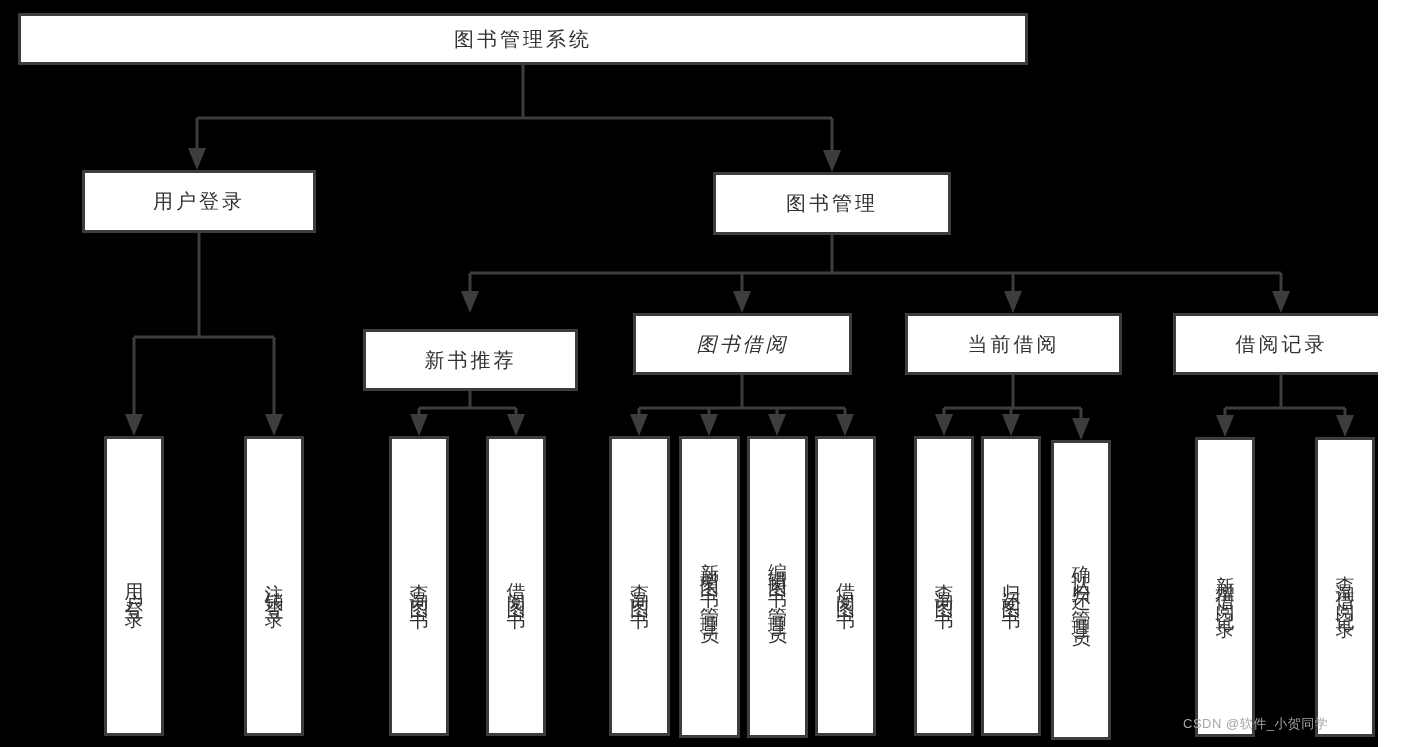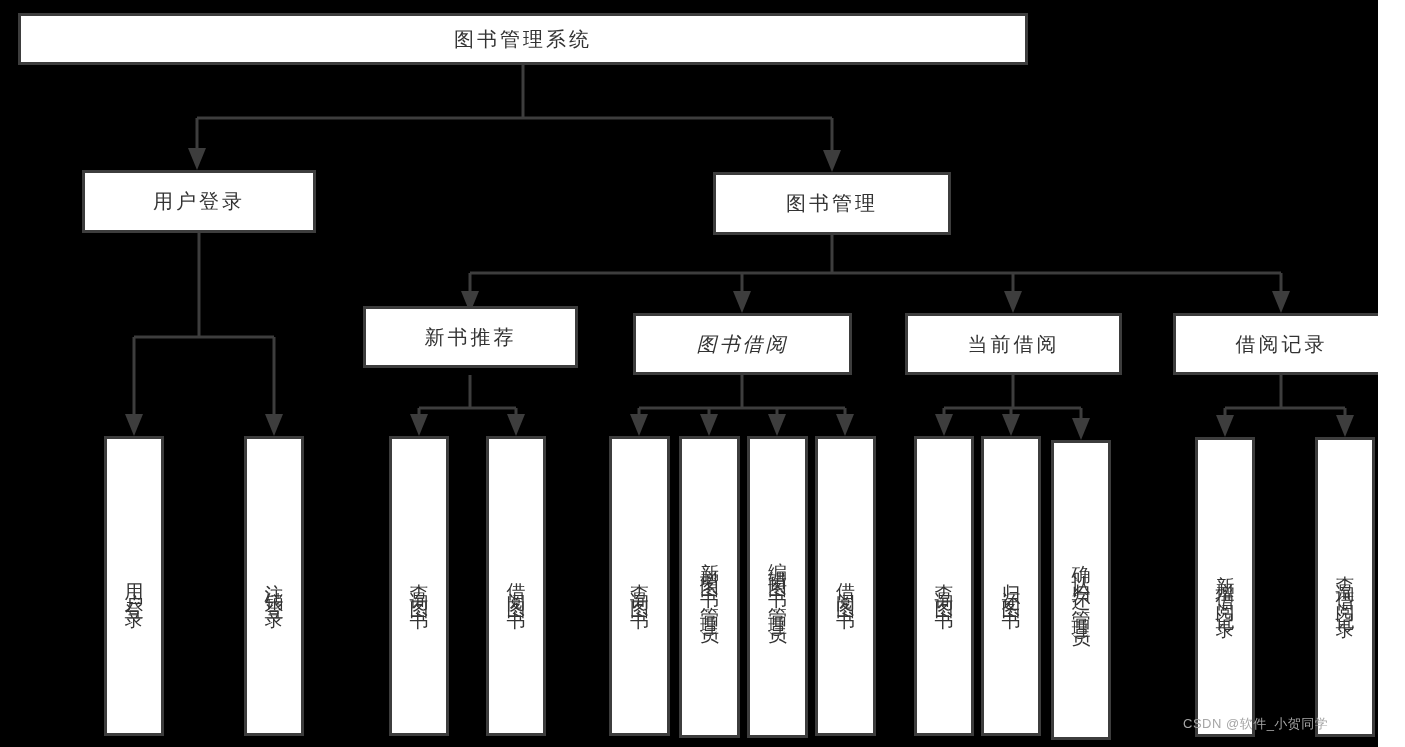--- a/index.html
+++ b/index.html
@@ -98,21 +98,21 @@
     <span>图书管理系统</span>
   </div>
 
   <div class="node h-node" style="left:82px; top:170px; width:234px; height:63px;">
     <span>用户登录</span>
   </div>
   <div class="node h-node" style="left:713px; top:172px; width:238px; height:63px;align-items:center;">
     <span>图书管理</span>
   </div>
 
-  <div class="node h-node" style="left:363px; top:306px; width:215px; height:62px;">
+  <div class="node h-node" style="left:363px; top:329px; width:215px; height:62px;">
     <span>新书推荐</span>
   </div>
   <div class="node h-node" style="left:633px; top:313px; width:219px; height:62px;font-style:italic;">
     <span>图书借阅</span>
   </div>
   <div class="node h-node" style="left:905px; top:313px; width:217px; height:62px;">
     <span>当前借阅</span>
   </div>
   <div class="node h-node" style="left:1173px; top:313px; width:217px; height:62px;">
     <span>借阅记录</span>

